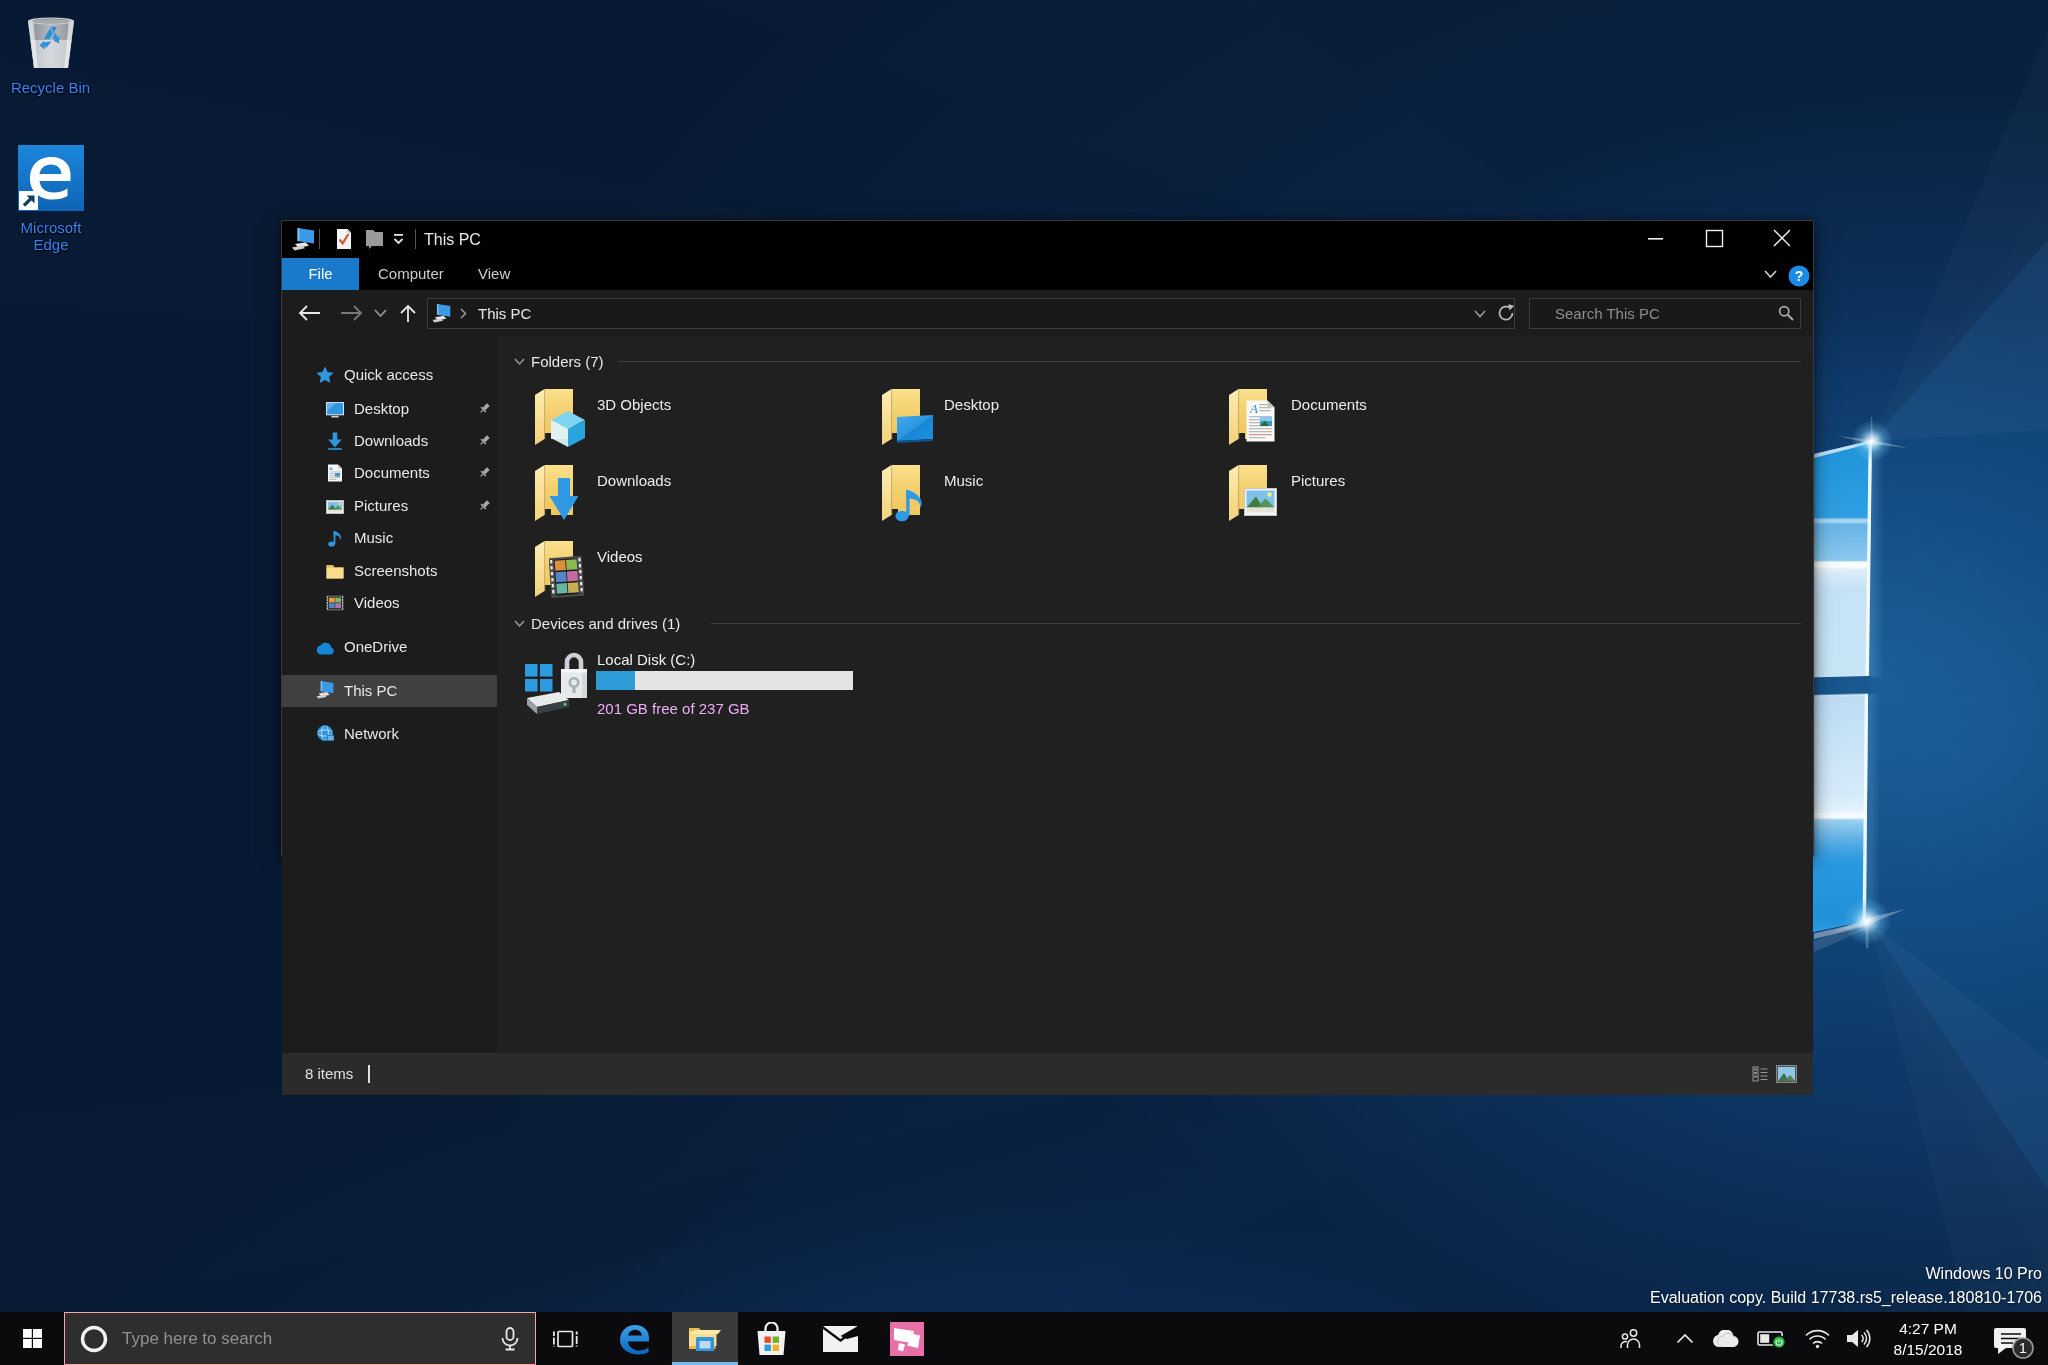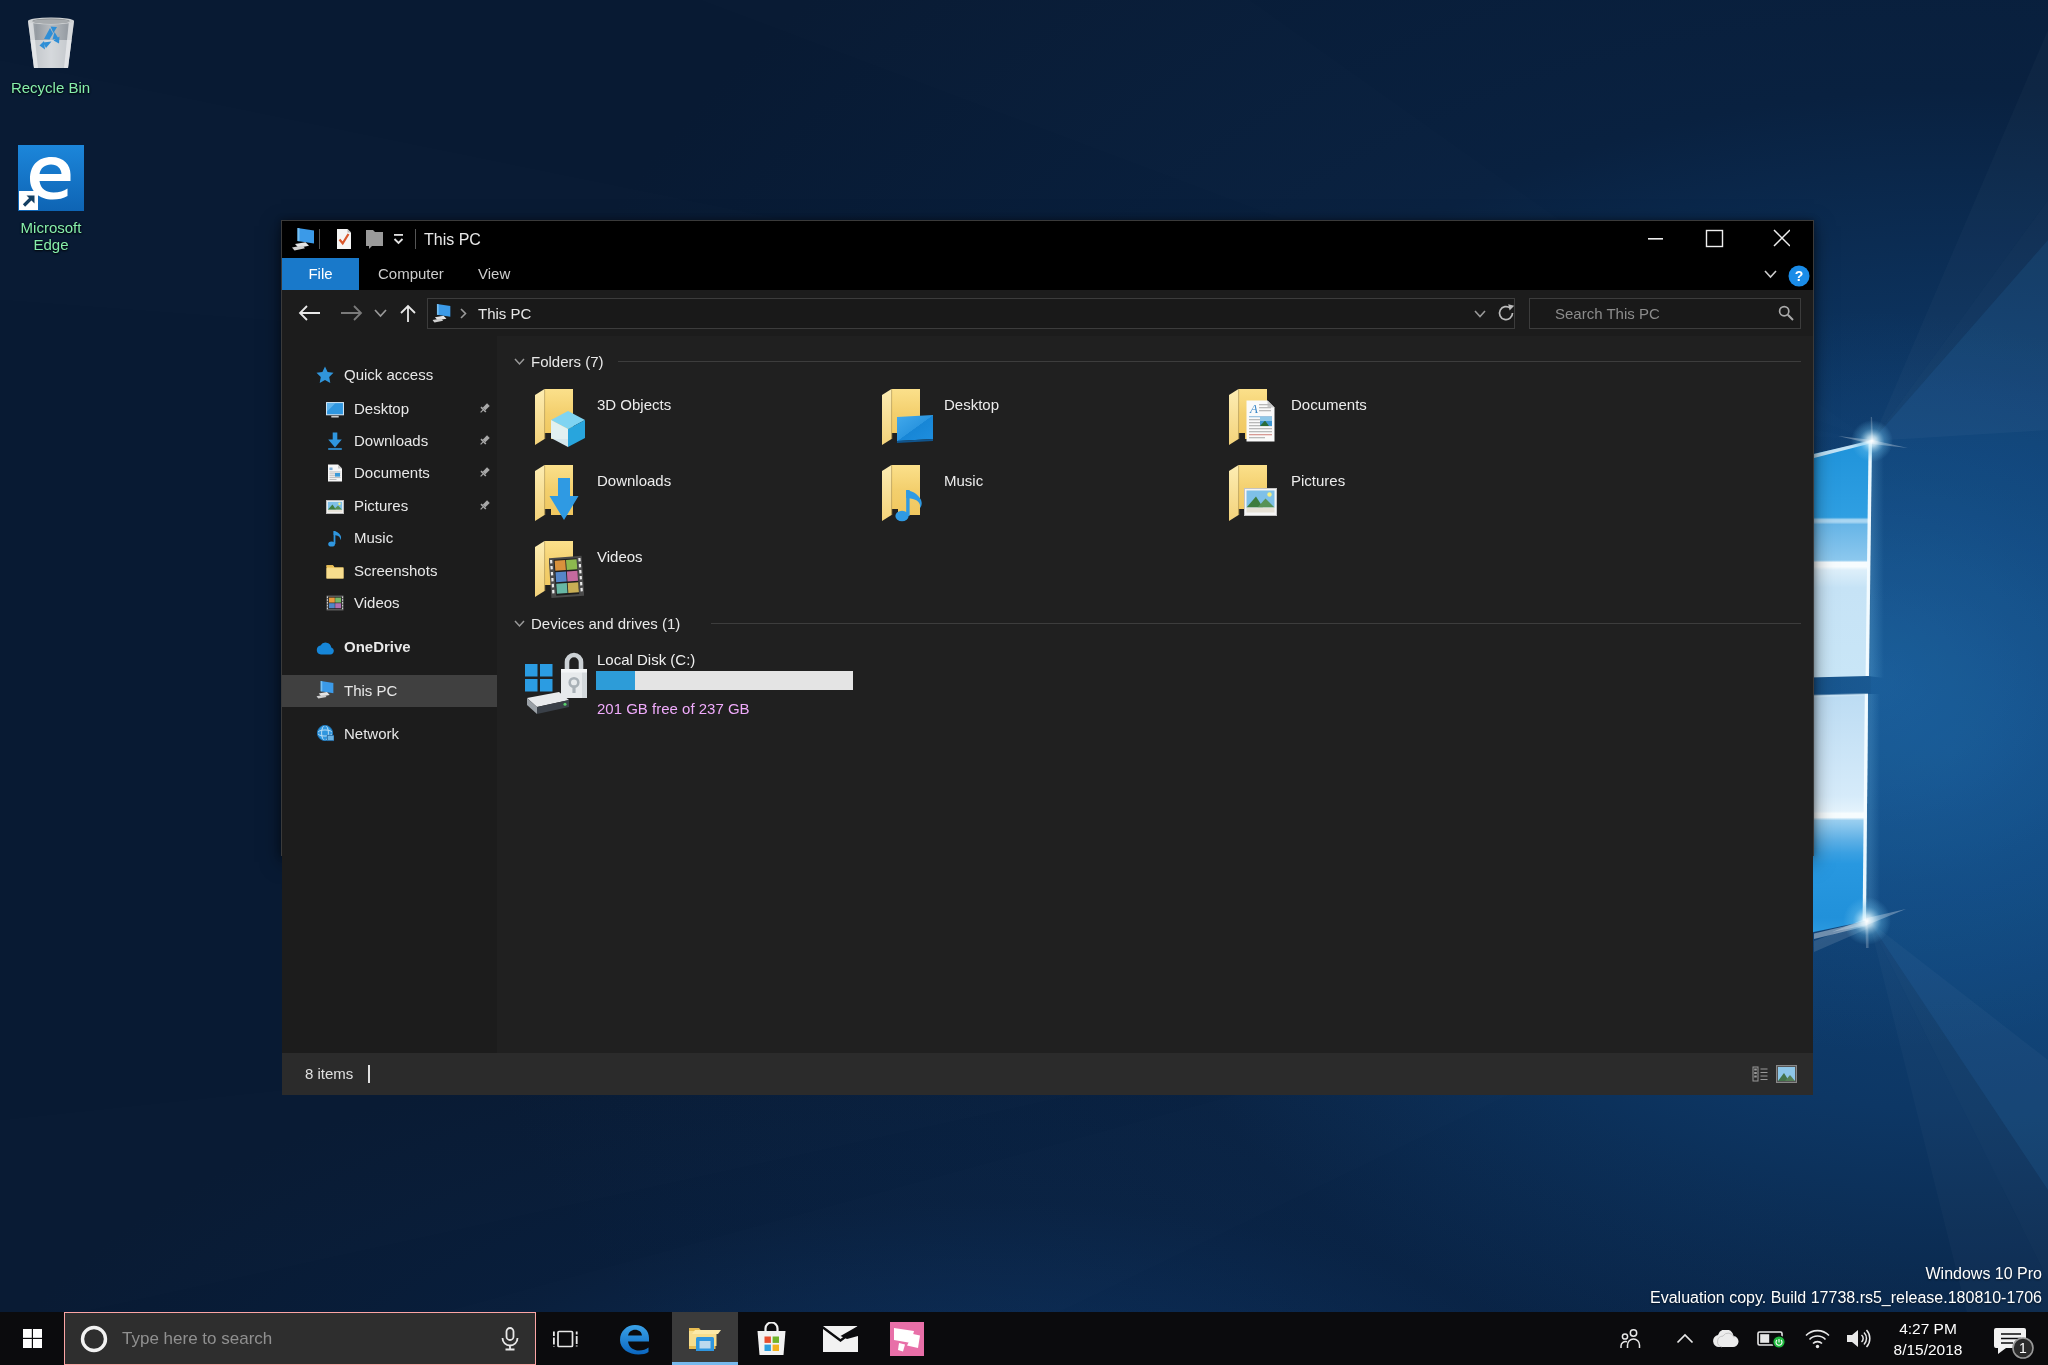--- a/index.html
+++ b/index.html
@@ -9,21 +9,21 @@
 
   
   #wall { position:absolute; left:0; top:0; width:2048px; height:1365px;
     background:
       radial-gradient(460px 370px at 1872px 680px, rgba(50,140,210,0.30), rgba(40,120,195,0.13) 55%, rgba(0,0,0,0) 100%),
       radial-gradient(1050px 480px at 1000px 1490px, rgba(20,82,155,0.48), rgba(12,50,100,0.16) 60%, rgba(0,0,0,0) 100%),
       radial-gradient(1600px 1200px at 1950px 750px, #10477c 0%, #0d3765 30%, #092140 55%, #081a33 95%);
   }
 
   
-  .dlabel { position:absolute; color:#86efac; font-size:15px; text-align:center; text-shadow:0 1px 2px rgba(0,0,0,0.9), 0 0 2px rgba(0,0,0,0.8); }
+  .dlabel { position:absolute; color:#3b82f6; font-size:15px; text-align:center; text-shadow:0 1px 2px rgba(0,0,0,0.9), 0 0 2px rgba(0,0,0,0.8); }
 
   
   #win { position:absolute; left:281px; top:220px; width:1533px; height:636px; background:#1f1f1f; border:1px solid #3a3a3a; box-shadow:0 6px 18px rgba(0,0,0,0.5), 0 0 6px rgba(0,0,0,0.35); }
   #titlebar { position:absolute; left:0; top:0; width:100%; height:37px; background:#000; }
   #menubar  { position:absolute; left:0; top:37px; width:100%; height:32px; background:#000; }
   #navbar   { position:absolute; left:0; top:69px; width:100%; height:46px; background:#1c1c1c; }
   #winbody  { position:absolute; left:0; top:115px; width:100%; height:717px; background:#202020; }
   #sidebar  { position:absolute; left:0; top:0; width:215px; height:717px; background:#1c1c1c; }
   #content  { position:absolute; left:215px; top:0; right:0; height:717px; background:#202020; }
   #statusbar{ position:absolute; left:0; top:832px; width:100%; height:42px; background:#2b2b2b; }
@@ -331,21 +331,21 @@
                 <rect x="0.9" y="12.6" width="1" height="1.6"></rect>
                 <rect x="16.1" y="1.4" width="1" height="1.6"></rect>
                 <rect x="16.1" y="4.2" width="1" height="1.6"></rect>
                 <rect x="16.1" y="7" width="1" height="1.6"></rect>
                 <rect x="16.1" y="9.8" width="1" height="1.6"></rect>
                 <rect x="16.1" y="12.6" width="1" height="1.6"></rect>
               </g>
             </svg><span style="margin-left:72px;">Videos</span></div>
         <div class="srow" style="top:295px;"><svg class="ic" style="left:34px;top:9px" width="20" height="13" viewBox="0 0 20 13">
               <path d="M5.5 12.5 a5 5 0 0 1 -0.5 -9.9 A6.5 6.5 0 0 1 17 4.7 a4 4 0 0 1 -1 7.8 z" fill="#1686d8"></path>
-            </svg><span style="margin-left:62px;font-weight:bold;">OneDrive</span></div>
+            </svg><span style="margin-left:62px;">OneDrive</span></div>
         <div class="srow" style="top:339px;background:#404040;"><svg class="ic" style="left:34px;top:6px" width="19" height="20" viewBox="0 0 22 23">
               <use href="#pcicon"></use>
             </svg><span style="margin-left:62px;">This PC</span></div>
         <div class="srow" style="top:382px;"><svg class="ic" style="left:34px;top:6px" width="19" height="19" viewBox="0 0 19 19">
               <circle cx="9.5" cy="9.5" r="8" fill="#2f96df"></circle>
               <ellipse cx="9.5" cy="9.5" rx="3.6" ry="8" fill="none" stroke="#bfe0f5" stroke-width="1"></ellipse>
               <ellipse cx="9.5" cy="9.5" rx="8" ry="3.2" fill="none" stroke="#bfe0f5" stroke-width="1"></ellipse>
               <circle cx="9.5" cy="9.5" r="8" fill="none" stroke="#1e76b8" stroke-width="1"></circle>
               <rect x="12" y="12" width="7" height="5.5" fill="#6ab2e2" stroke="#2b70a8" stroke-width="1"></rect>
             </svg><span style="margin-left:62px;">Network</span></div>

